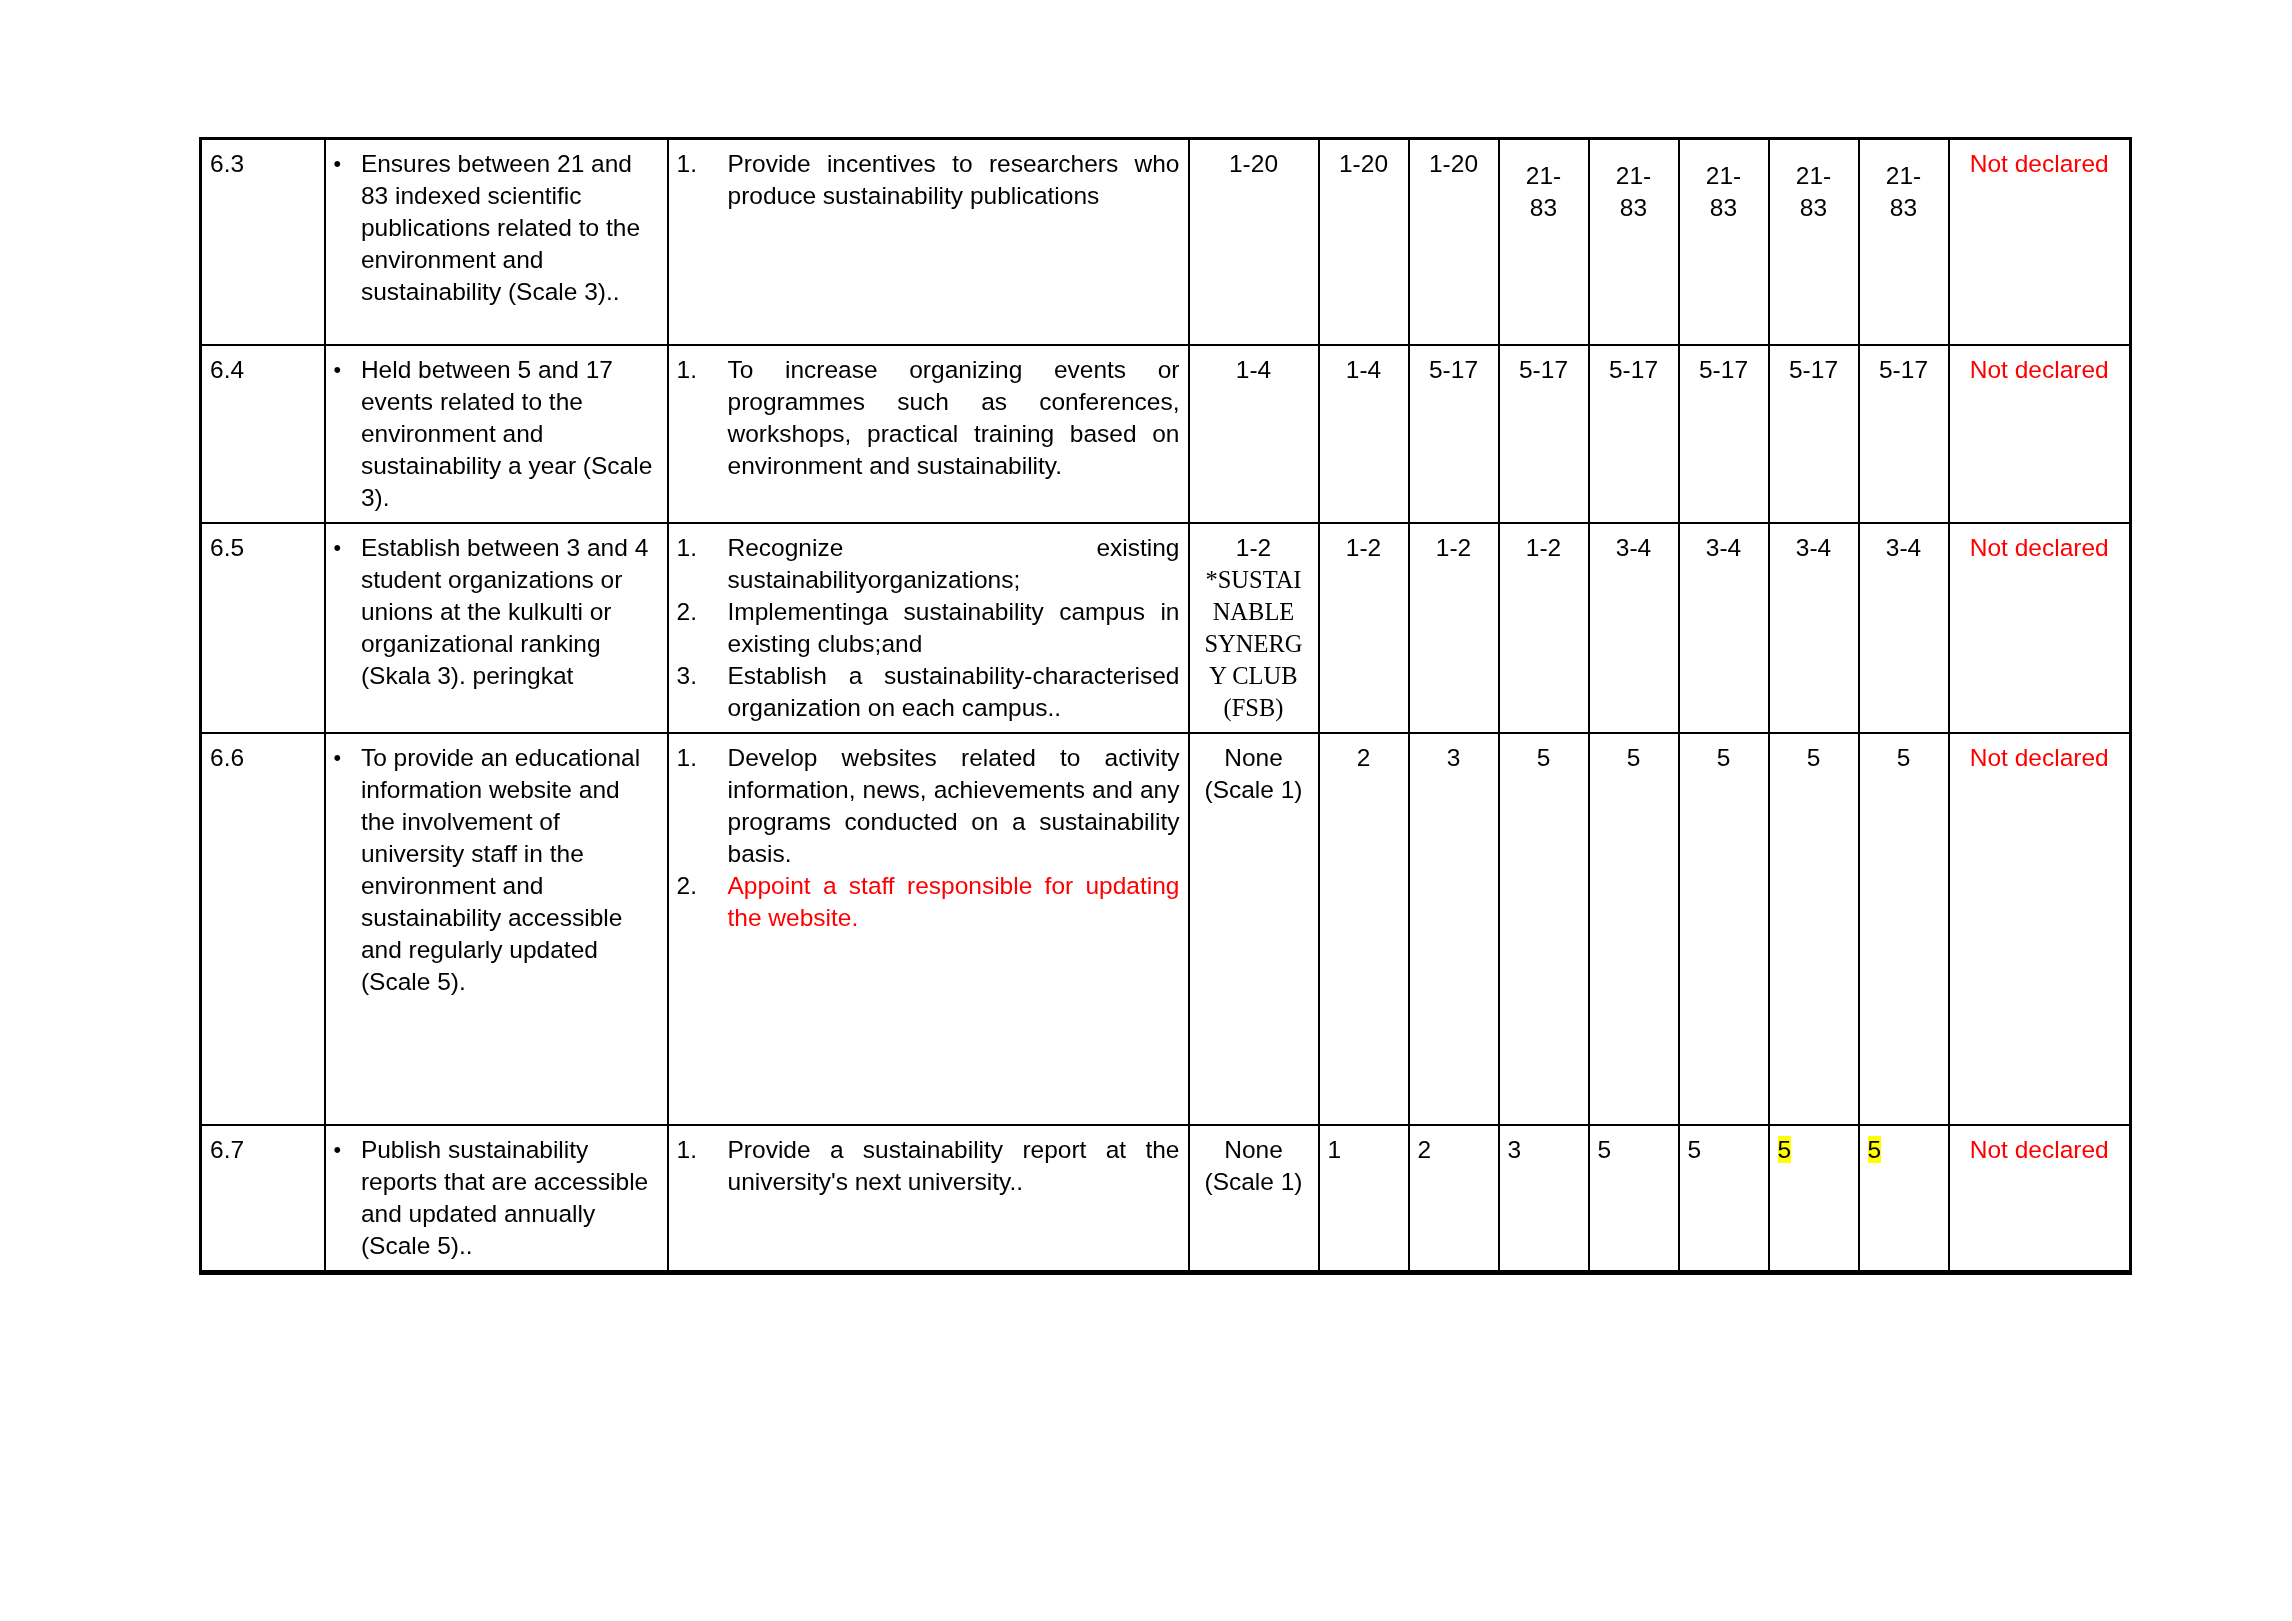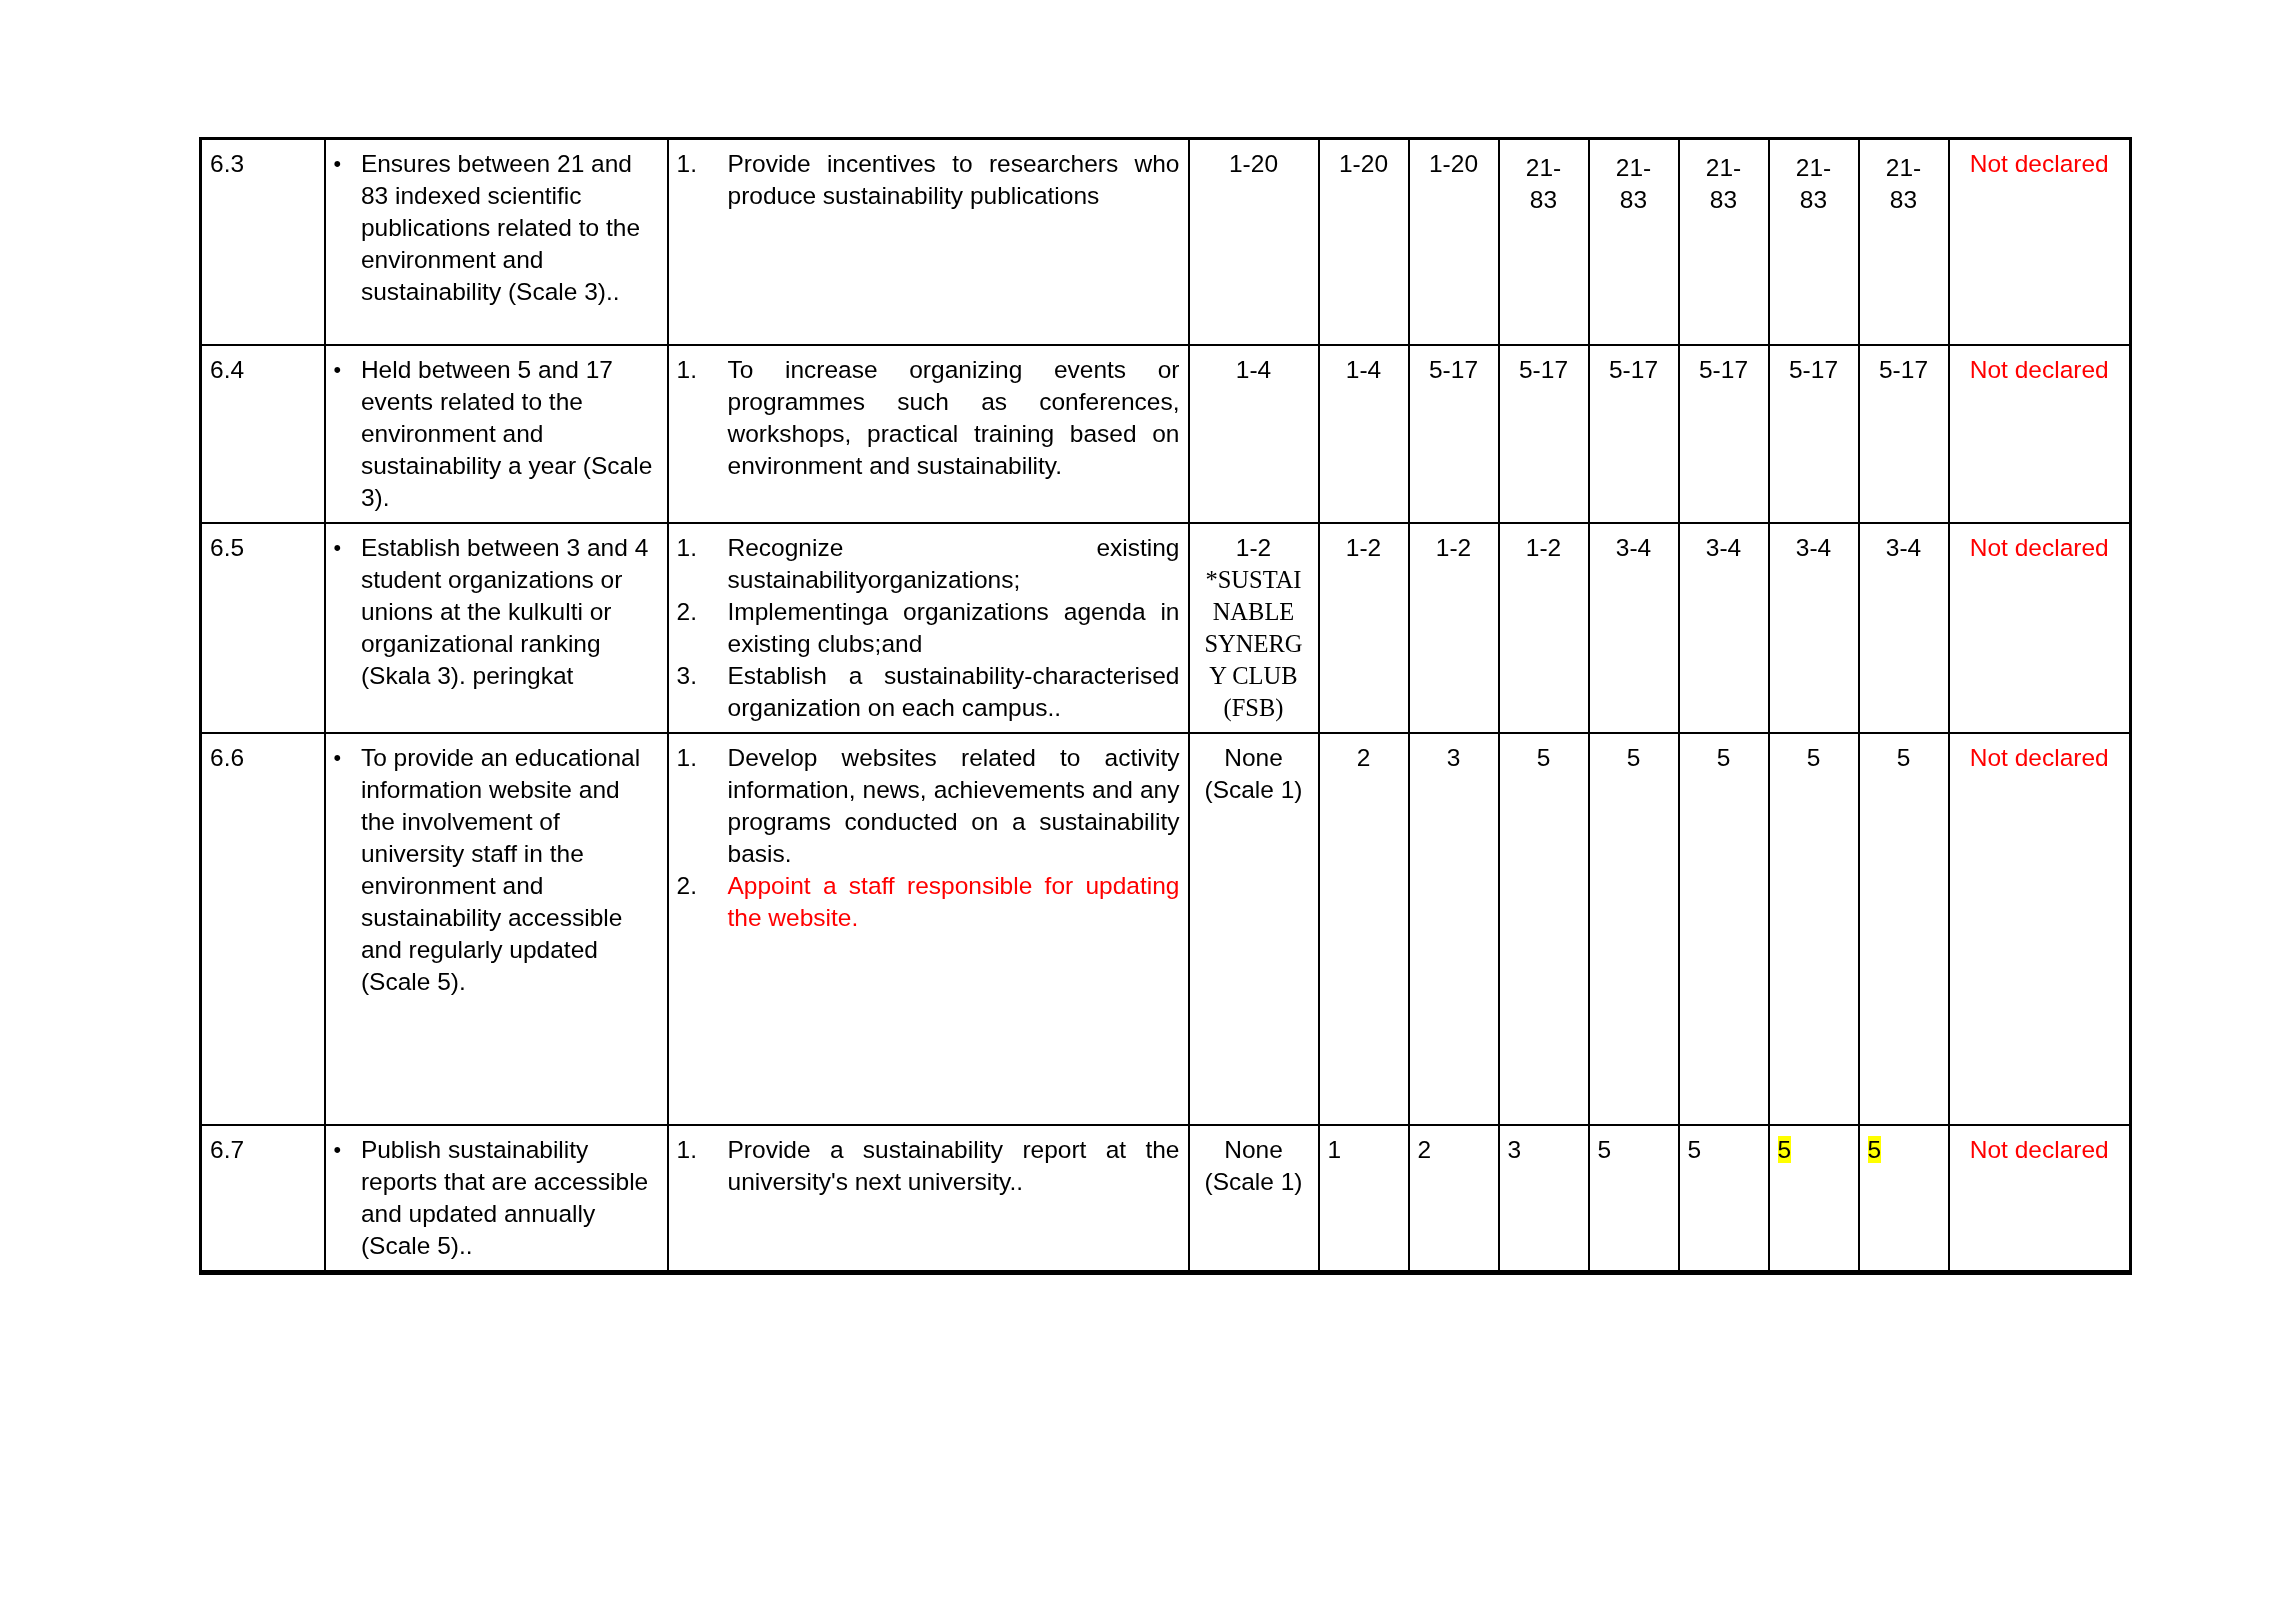--- a/index.html
+++ b/index.html
@@ -48,21 +48,21 @@
   .act-num { width: 51px; flex: 0 0 51px; }
   .act-text { flex: 1 1 auto; text-align: justify; }
 
   .red-text { color: #ff0000; }
   .status-text { color: #ff0000; }
   .hl { background: #ffff00; }
 
   .scale-note { overflow-wrap: anywhere; word-break: break-word; font-family: Liberation Serif, serif; }
 
   
-  .wrapnum { max-width: 57px; margin: 4px auto; }
+  .wrapnum { max-width: 57px; margin: 12px auto; }
 
   
   .pt4   { padding-top: 3.9px; }
   .pt6   { padding-top: 5.9px; }
   .pt8   { padding-top: 7.8px; }
   .pt10  { padding-top: 9.8px; }
   .pt58  { padding-top: 57px; }
   .pt68  { padding-top: 67px; }
   .pt74  { padding-top: 73px; }
   .pt88  { padding-top: 86px; }
@@ -168,21 +168,21 @@
         <div class="obj-text">Establish between 3 and 4 student organizations or unions at the kulkulti or organizational ranking (Skala 3). peringkat</div>
       </div>
     </td>
     <td class="c-act">
       <div class="act-item">
         <span class="act-num">1.</span>
         <div class="act-text">Recognize existing sustainabilityorganizations;</div>
       </div>
       <div class="act-item">
         <span class="act-num">2.</span>
-        <div class="act-text">Implementinga organizations agenda in existing clubs;and</div>
+        <div class="act-text">Implementinga sustainability campus in existing clubs;and</div>
       </div>
       <div class="act-item">
         <span class="act-num">3.</span>
         <div class="act-text">Establish a sustainability-characterised organization on each campus..</div>
       </div>
     </td>
     <td class="c-scale pt4">
       <div>1-2</div>
       <div class="scale-note">*SUSTAINABLE SYNERGY CLUB (FSB)</div>
     </td>

